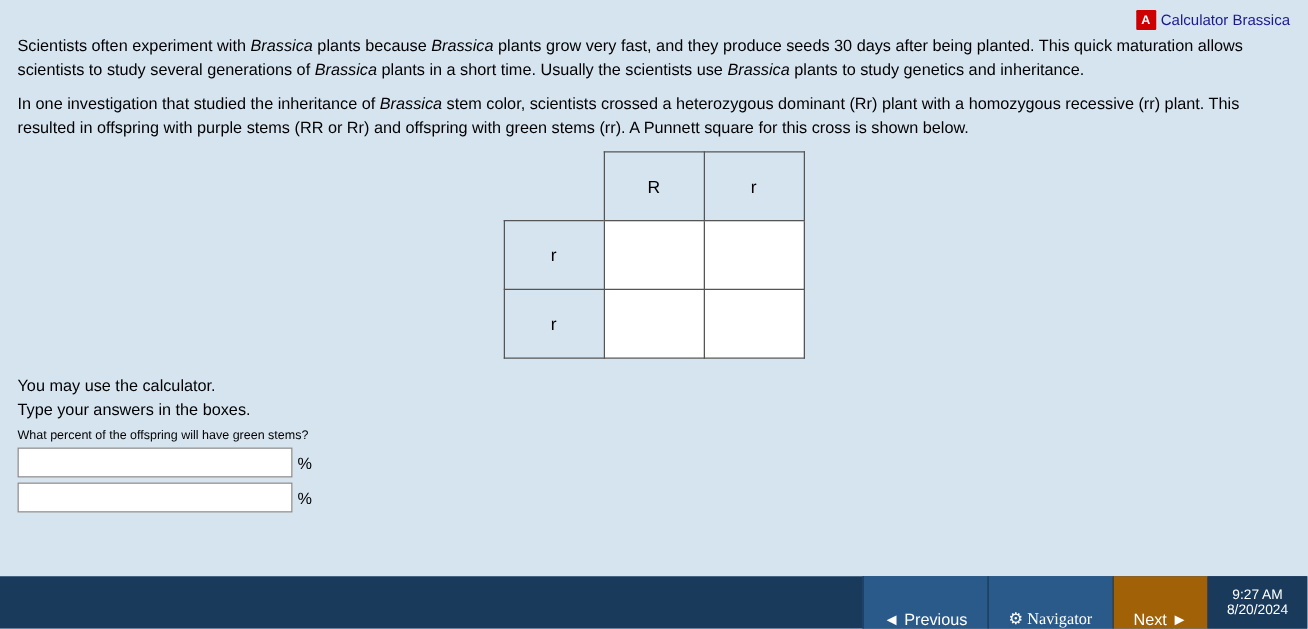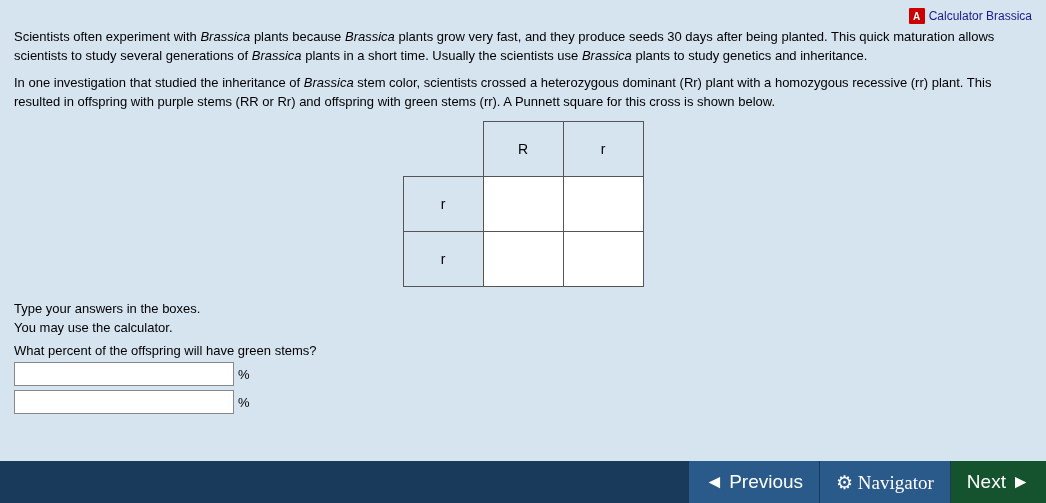--- a/index.html
+++ b/index.html
@@ -96,21 +96,21 @@
     }
 
     .instruction-line {
       margin-bottom: 4px;
       font-size: 13px;
     }
 
     .question-label {
       margin-bottom: 4px;
       margin-top: 8px;
-      font-size: 13px;
+      font-size: 10px;
     }
 
     .input-row {
       display: flex;
       align-items: center;
       gap: 4px;
       margin-bottom: 4px;
     }
 
     .answer-input {
@@ -145,38 +145,38 @@
       height: 42px;
     }
 
     .nav-btn {
       height: 42px;
       padding: 0 16px;
       background: #2a5a8a;
       color: white;
       border: none;
       cursor: pointer;
-      font-size: 19px;
-      display: flex;
-      align-items: center;
+      font-size: 13px;
+      display: flex;
+      align-items: flex-end;
       gap: 4px;
       border-left: 1px solid #1a3a5c;
     }
 
     .nav-btn.previous-btn {
       background: #2a5a8a;
     }
 
     .nav-btn.navigator-btn {
       background: #2a5a8a;
       font-family: Liberation Serif, serif;
     }
 
     .nav-btn.next-btn {
-      background: #14532d;
+      background: #a16207;
     }
   </style>
 </head>
 <body>
 
 <div class="main-content">
   <div class="top-bar">
     <div class="calculator-ref">
       <span class="calc-icon">A</span>
       <span>Calculator Brassica</span>
@@ -210,22 +210,22 @@
         <td class="label-cell">r</td>
         <td></td>
         <td></td>
       </tr>
     </tbody>
       </table>
   </div>
 </div>
 
 <div class="questions-section">
+  <div class="instruction-line">You may use the calculator.</div>
   <div class="instruction-line">Type your answers in the boxes.</div>
-  <div class="instruction-line">You may use the calculator.</div>
 
   <div class="question-label">What percent of the offspring will have green stems?</div>
   <div class="input-row">
     <input type="text" class="answer-input" style="">
     <span class="percent-label">%</span>
   </div>
 
   <div class="input-row">
     <input type="text" class="answer-input" style="">
     <span class="percent-label">%</span>
@@ -236,14 +236,18 @@
   <div class="nav-buttons">
     <button class="nav-btn previous-btn">
       <span>◄ Previous</span>
     </button>
     <button class="nav-btn navigator-btn">
       <span>⚙ Navigator</span>
     </button>
     <button class="nav-btn next-btn">
       <span>Next ►</span>
     </button>
+    <div style="background:#1a3a5c; color:white; font-size:11px; display:flex; flex-direction:column; align-items:center; justify-content:center; padding:0 10px; min-width:80px;">
+      <span>9:27 AM</span>
+      <span>8/20/2024</span>
+    </div>
   </div>
 </div>
 
 </body></html>

